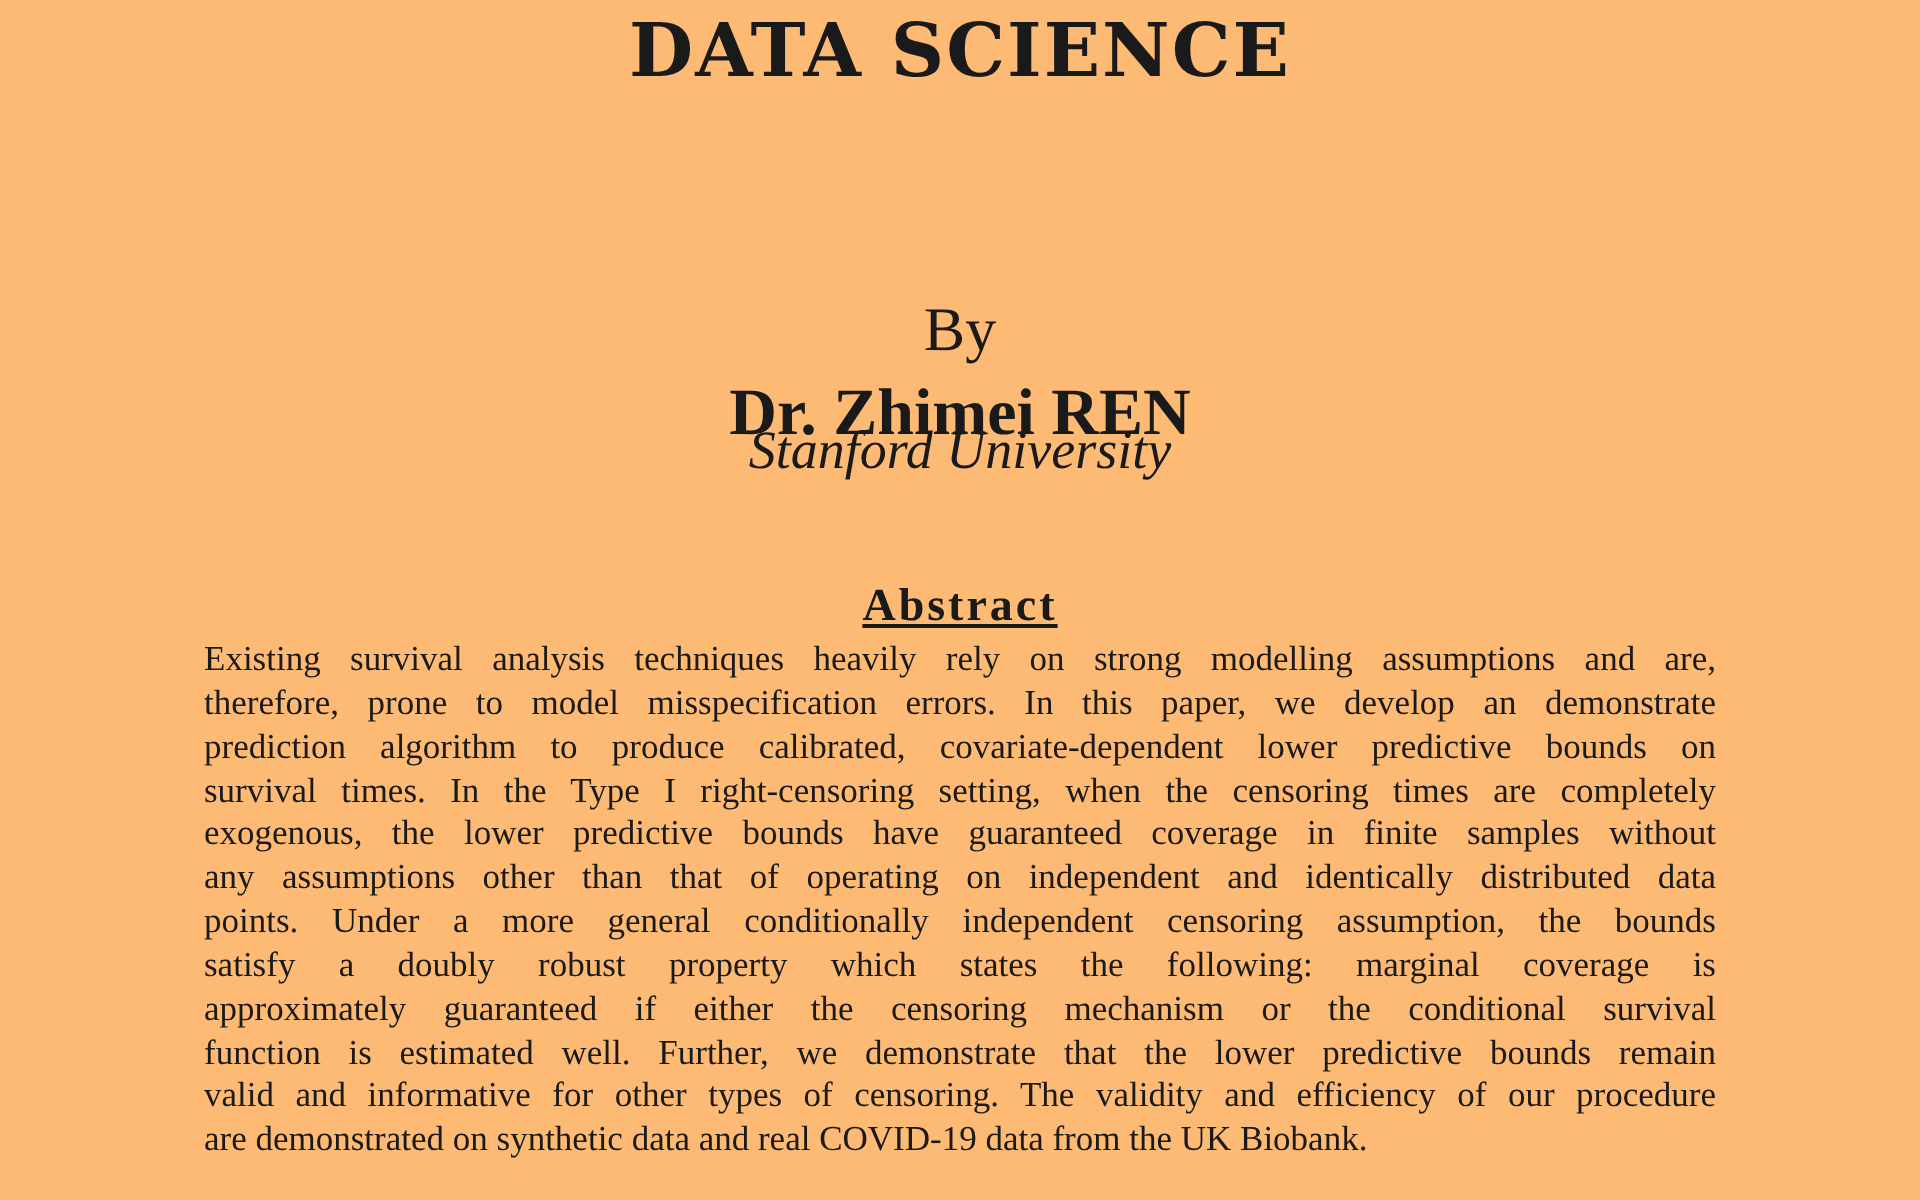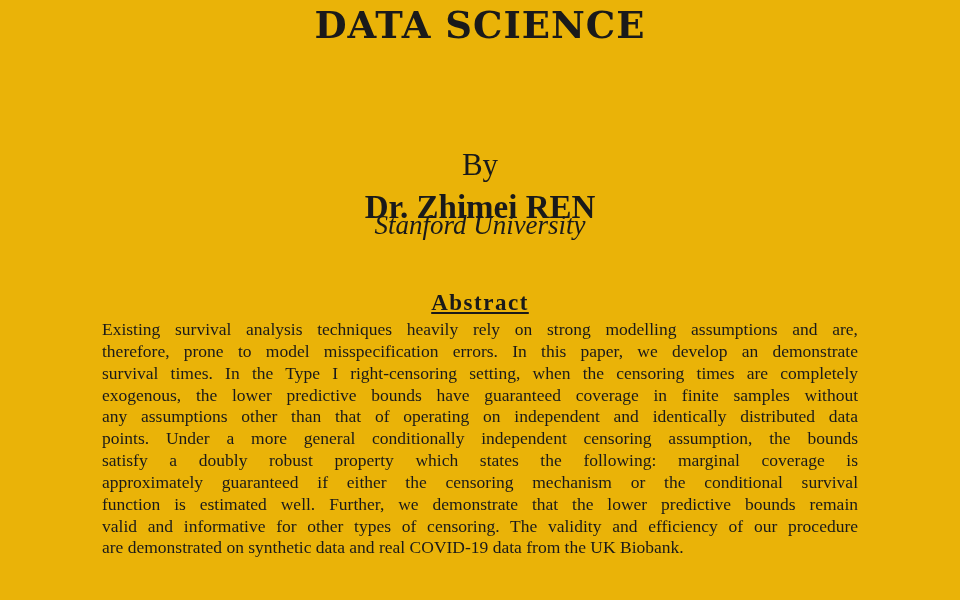--- a/index.html
+++ b/index.html
@@ -1,21 +1,21 @@
 <!DOCTYPE html>
 <html><head>
 <meta charset="utf-8">
 <style>
   html, body { margin: 0; padding: 0; background: #ffffff; }
   .page {
     position: relative;
     width: 960px;
     height: 600px;
     overflow: hidden;
-    background: #eab308;
+    background: #fdba74;
     color: #1a1a1a;
     font-family: "Liberation Serif", serif;
   }
   .center-line {
     position: absolute;
     left: 0;
     right: 0;
     text-align: center;
     white-space: nowrap;
   }
@@ -83,20 +83,21 @@
 
   <div class="center-line speaker">Dr. Zhimei REN</div>
 
   <div class="center-line affiliation">Stanford University</div>
 
   <div class="center-line abstract-heading">Abstract</div>
 
   <div class="abstract">
     <div class="abs-line">Existing survival analysis techniques heavily rely on strong modelling assumptions and are,</div>
     <div class="abs-line">therefore, prone to model misspecification errors. In this paper, we develop an demonstrate</div>
+    <div class="abs-line">prediction algorithm to produce calibrated, covariate-dependent lower predictive bounds on</div>
     <div class="abs-line">survival times. In the Type I right-censoring setting, when the censoring times are completely</div>
     <div class="abs-line">exogenous, the lower predictive bounds have guaranteed coverage in finite samples without</div>
     <div class="abs-line">any assumptions other than that of operating on independent and identically distributed data</div>
     <div class="abs-line">points. Under a more general conditionally independent censoring assumption, the bounds</div>
     <div class="abs-line">satisfy a doubly robust property which states the following: marginal coverage is</div>
     <div class="abs-line">approximately guaranteed if either the censoring mechanism or the conditional survival</div>
     <div class="abs-line">function is estimated well. Further, we demonstrate that the lower predictive bounds remain</div>
     <div class="abs-line">valid and informative for other types of censoring. The validity and efficiency of our procedure</div>
     <div class="abs-line last">are demonstrated on synthetic data and real COVID-19 data from the UK Biobank.</div>
   </div>

